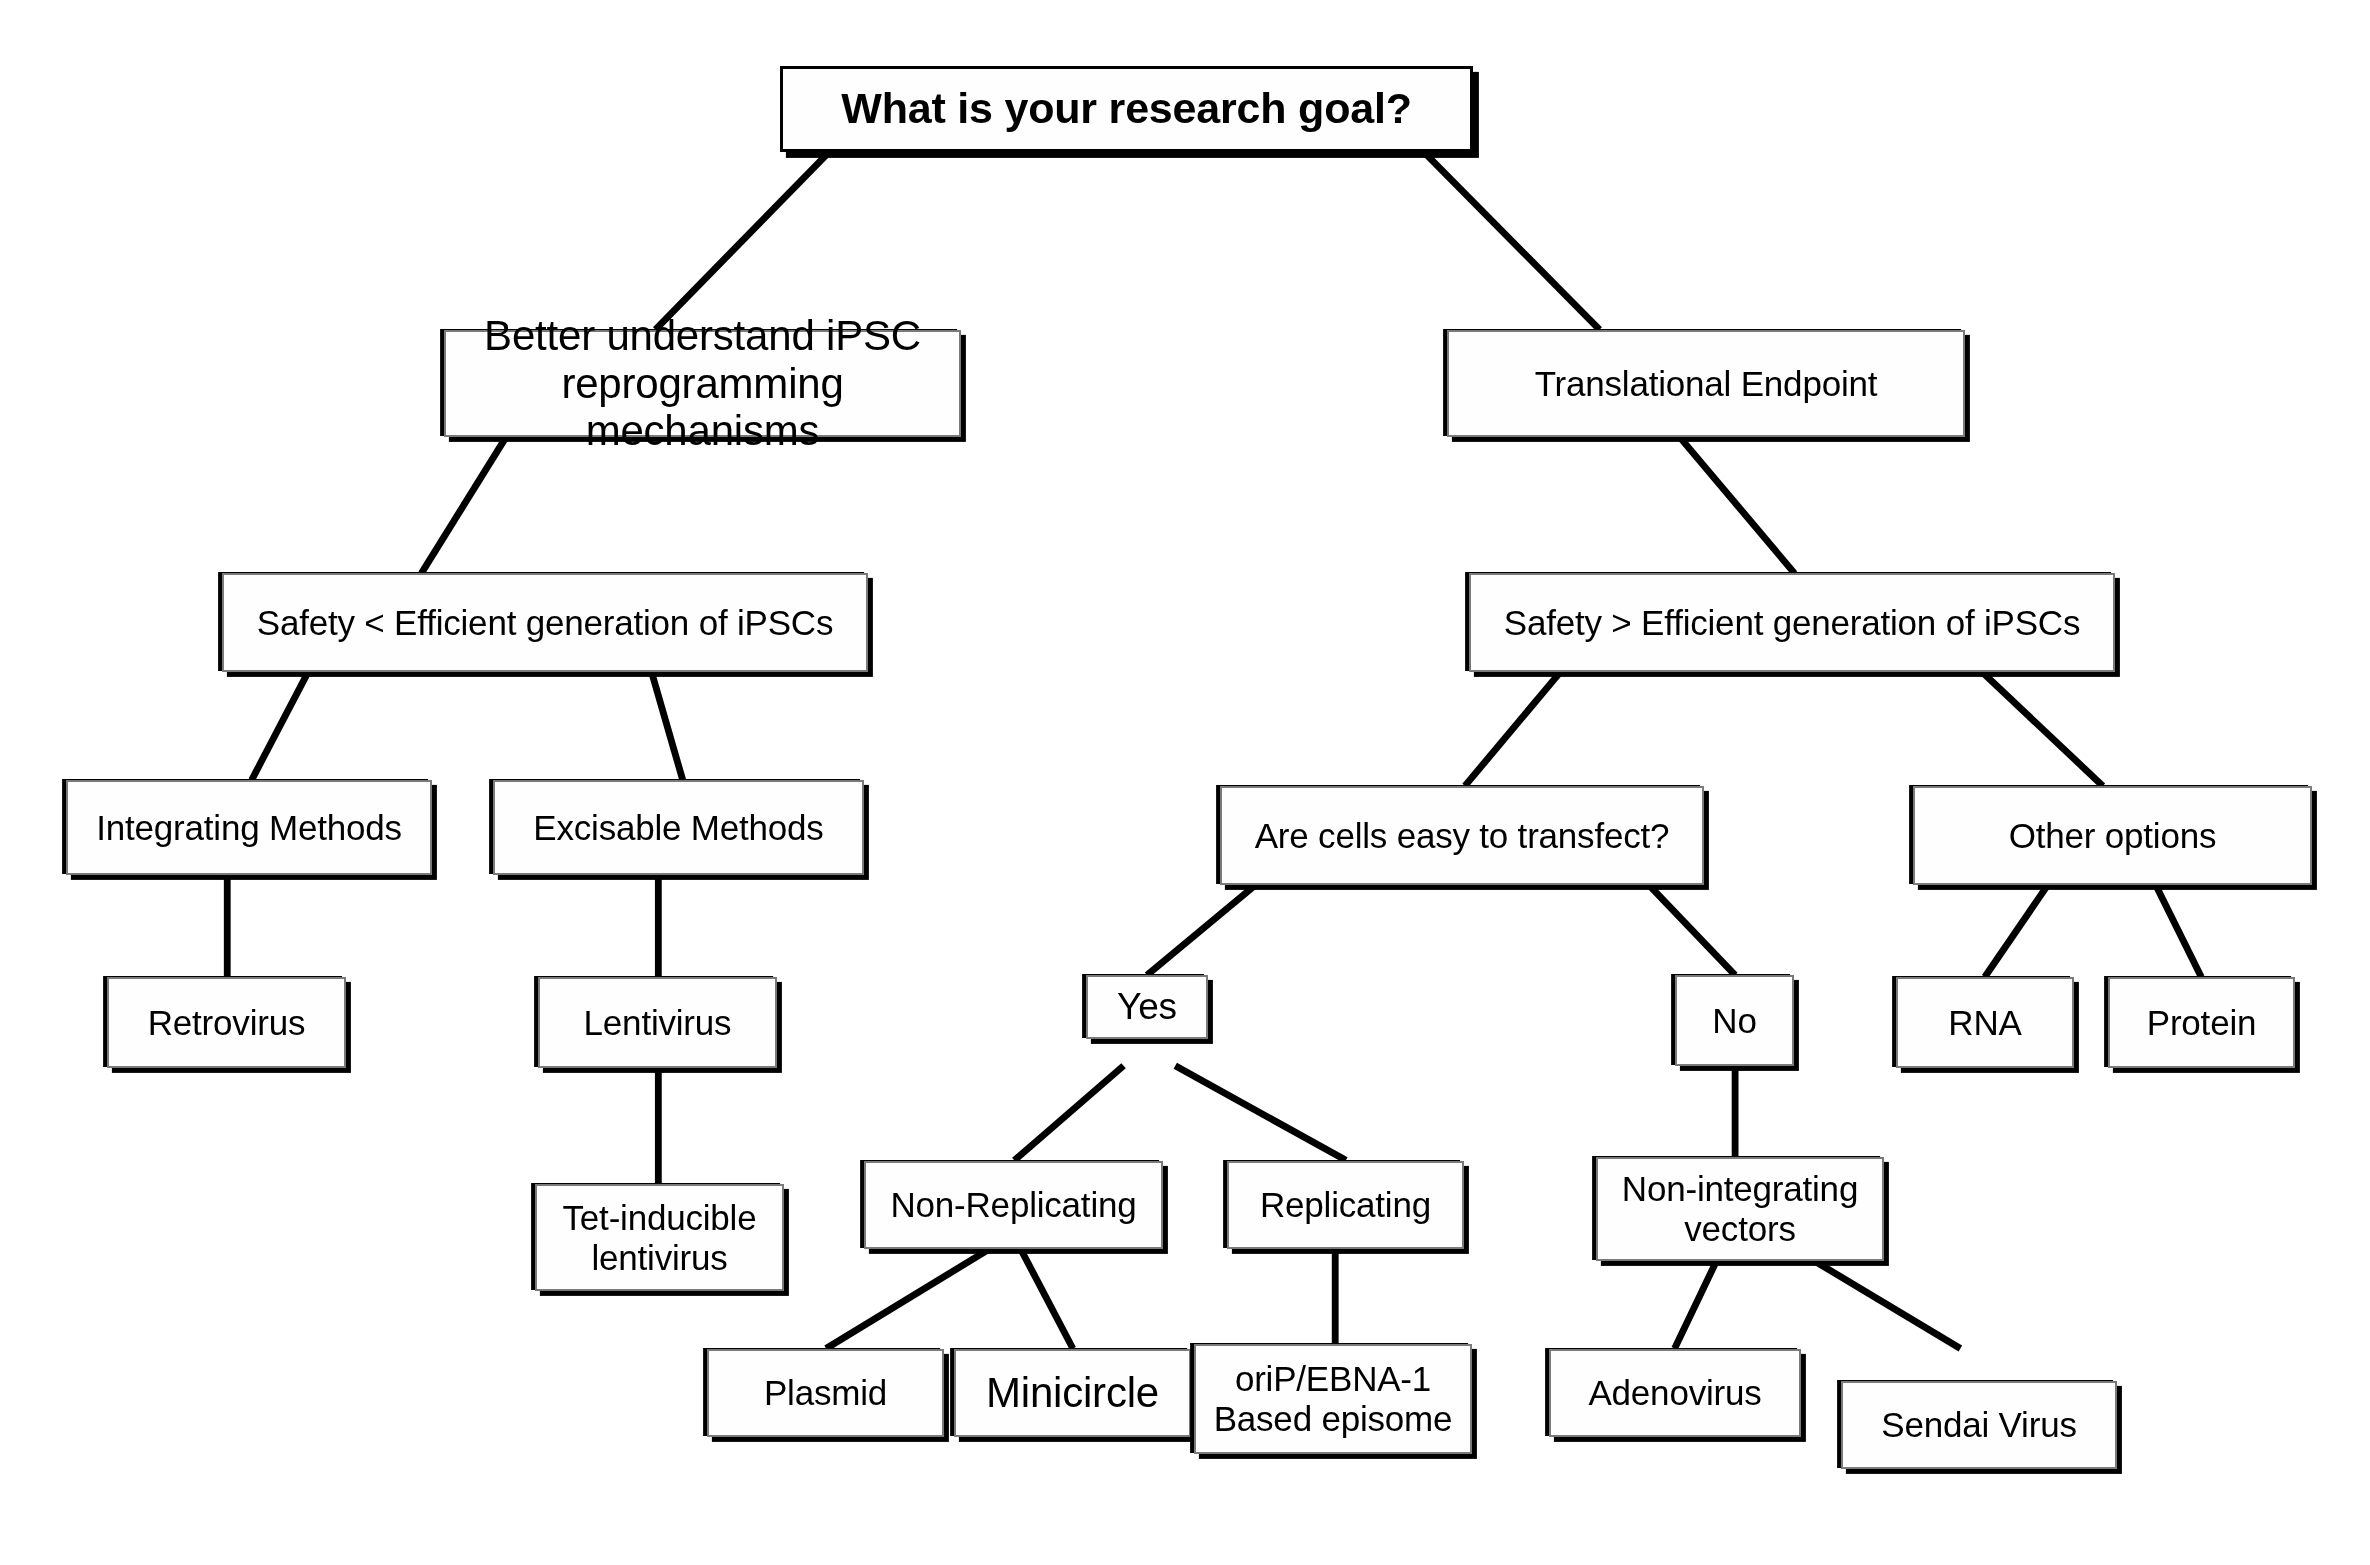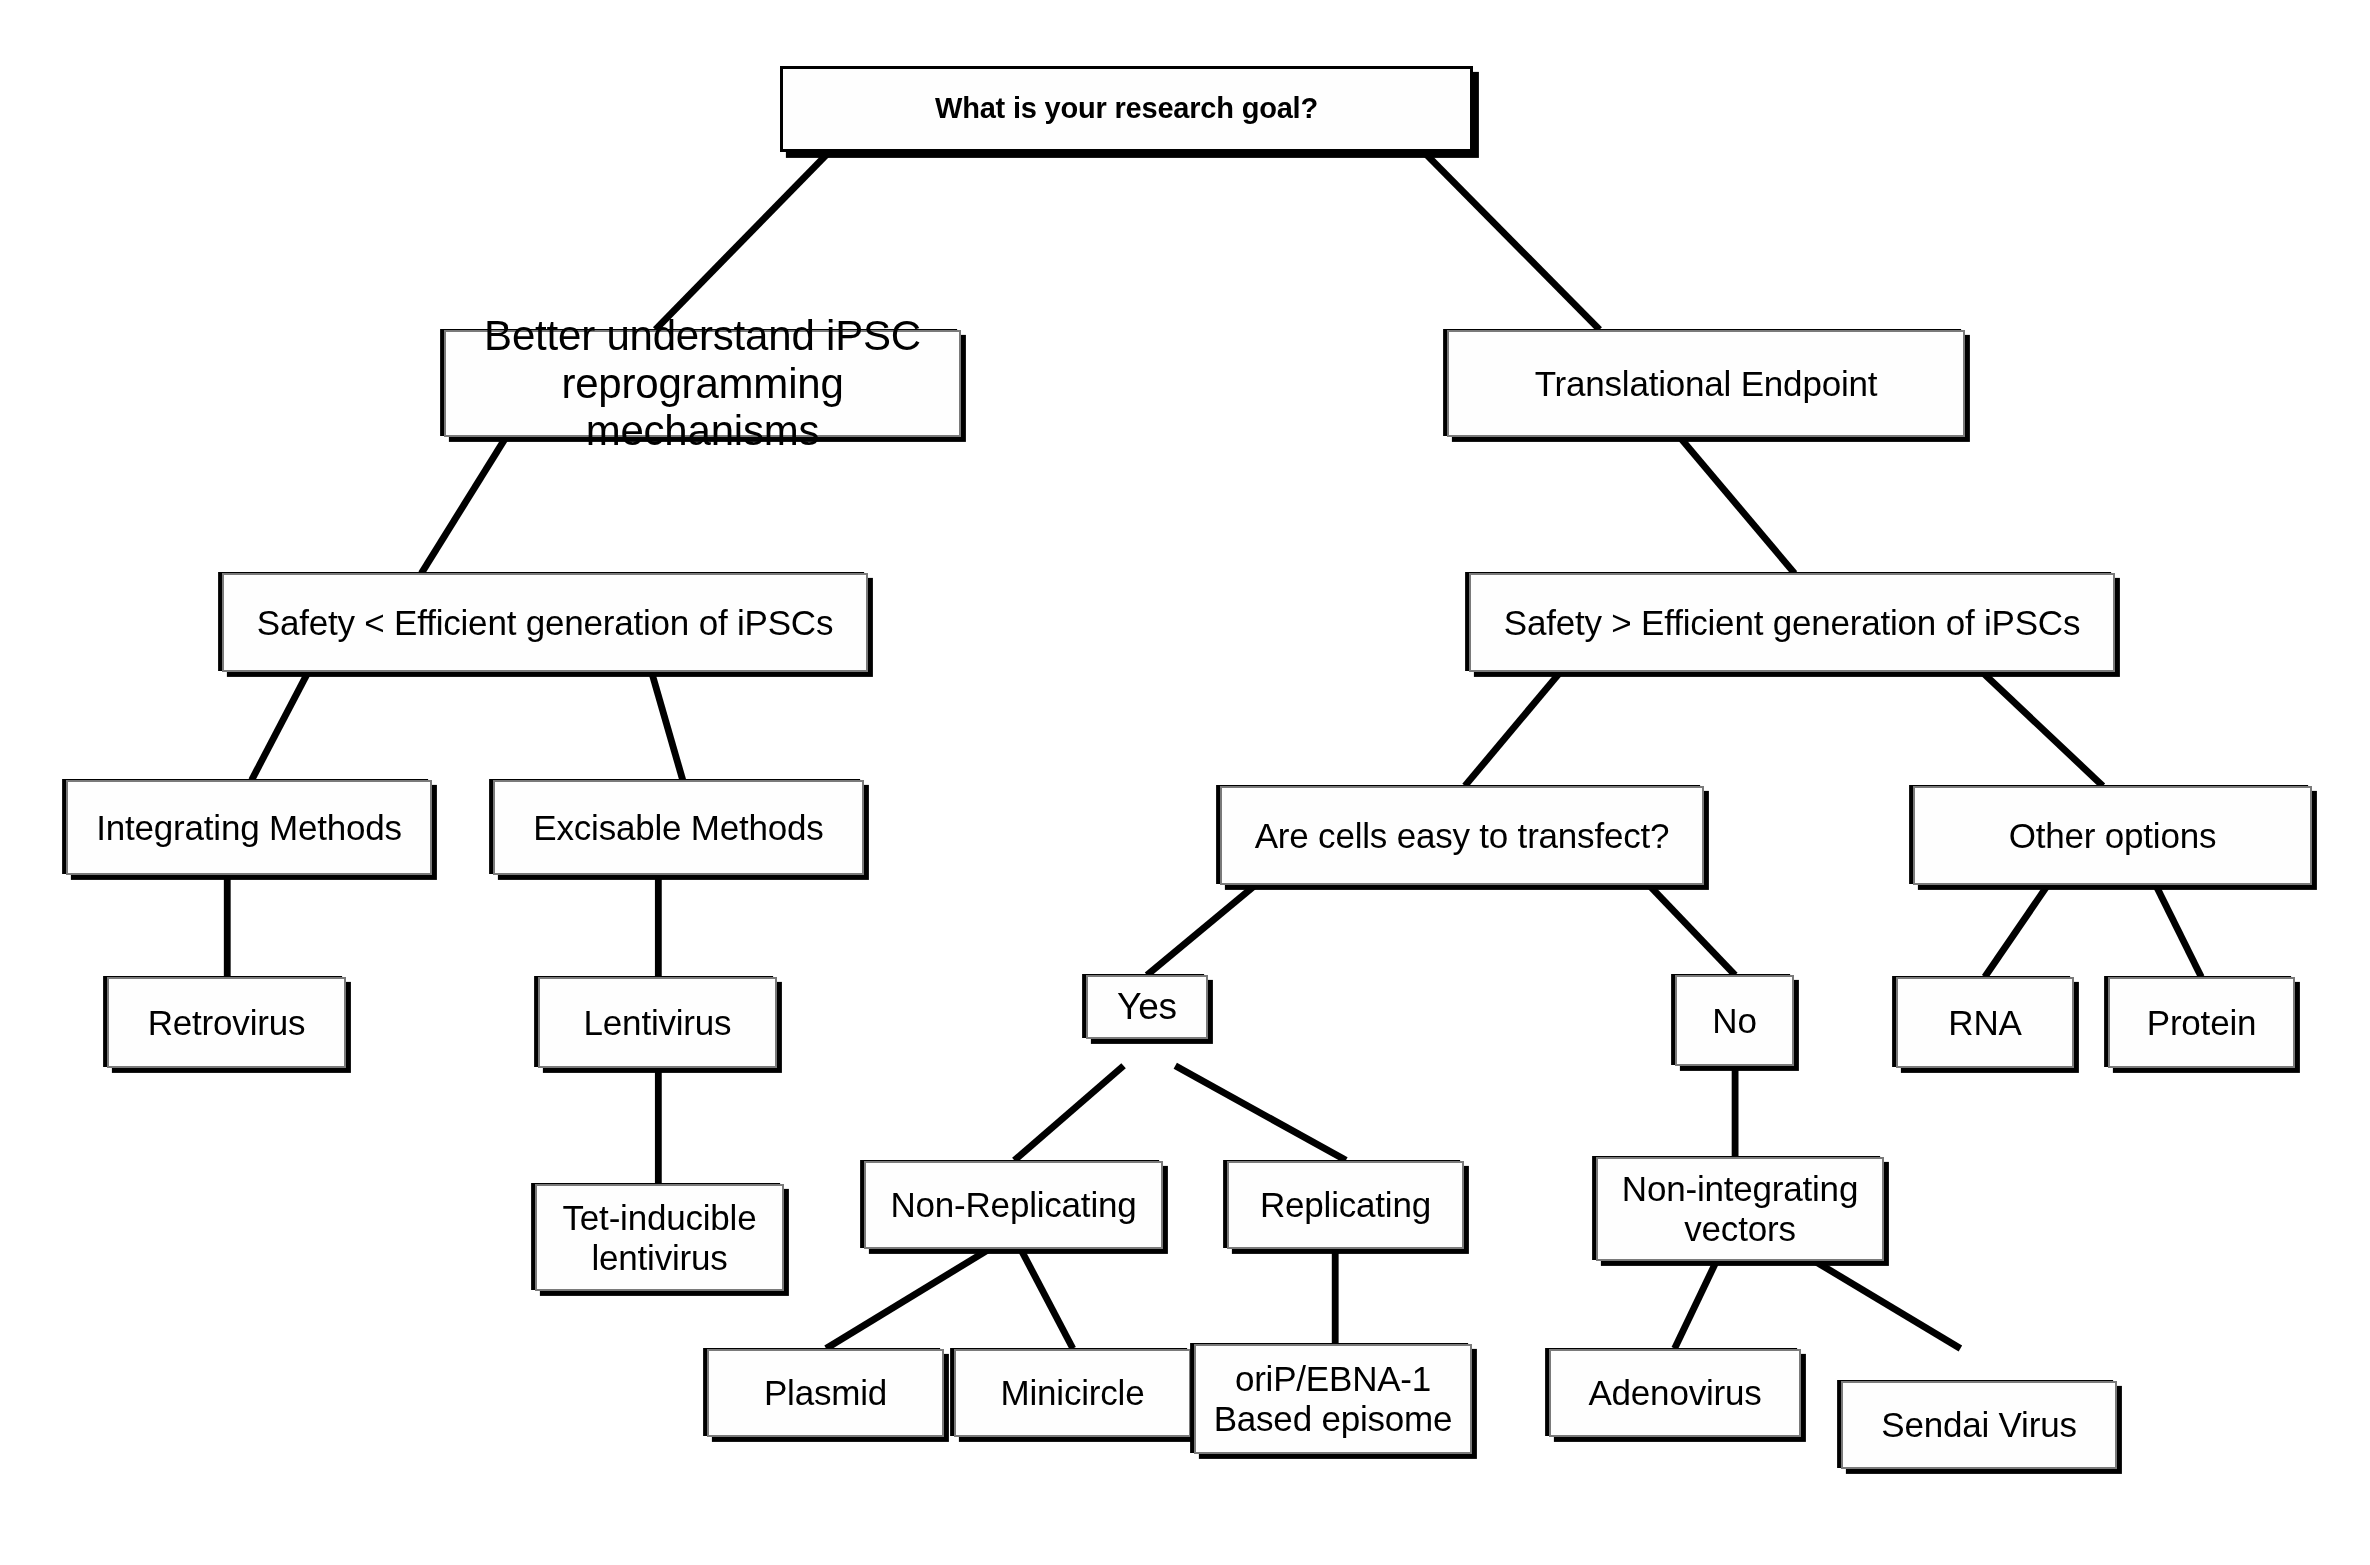--- a/index.html
+++ b/index.html
@@ -85,21 +85,21 @@
       <line x1="1152" y1="1093" x2="1040" y2="1190" class="edge-line"></line>
       <line x1="1205" y1="1093" x2="1380" y2="1190" class="edge-line"></line>
       <line x1="1779" y1="1093" x2="1779" y2="1186" class="edge-line"></line>
       <line x1="1016" y1="1280" x2="847" y2="1383" class="edge-line"></line>
       <line x1="1046" y1="1280" x2="1100" y2="1383" class="edge-line"></line>
       <line x1="1369" y1="1280" x2="1369" y2="1378" class="edge-line"></line>
       <line x1="1760" y1="1293" x2="1717" y2="1383" class="edge-line"></line>
       <line x1="1860" y1="1293" x2="2010" y2="1383" class="edge-line"></line>
     </svg>
   <div id="node-layer">
-      <div class="node-box root" style="left: 780px; top: 66px; width: 693px; height: 86px; font-size: 29px;">What is your research goal?</div>
+      <div class="node-box root" style="left: 780px; top: 66px; width: 693px; height: 86px; font-size: 43px;">What is your research goal?</div>
       <div class="node-box" style="left: 444px; top: 330px; width: 517px; height: 107px; font-size: 42px;">Better understand iPSC
 reprogramming mechanisms</div>
       <div class="node-box" style="left: 1447px; top: 330px; width: 518px; height: 107px; font-size: 35px;">Translational Endpoint</div>
       <div class="node-box" style="left: 222px; top: 573px; width: 646px; height: 99px; font-size: 35px;">Safety &lt; Efficient generation of iPSCs</div>
       <div class="node-box" style="left: 1469px; top: 573px; width: 646px; height: 99px; font-size: 35px;">Safety &gt; Efficient generation of iPSCs</div>
       <div class="node-box" style="left: 66px; top: 780px; width: 366px; height: 95px; font-size: 35px;">Integrating Methods</div>
       <div class="node-box" style="left: 493px; top: 780px; width: 371px; height: 95px; font-size: 35px;">Excisable Methods</div>
       <div class="node-box" style="left: 1220px; top: 786px; width: 484px; height: 99px; font-size: 35px;">Are cells easy to transfect?</div>
       <div class="node-box" style="left: 1913px; top: 786px; width: 399px; height: 99px; font-size: 35px;">Other options</div>
       <div class="node-box" style="left: 107px; top: 977px; width: 239px; height: 91px; font-size: 35px;">Retrovirus</div>
@@ -108,20 +108,20 @@
       <div class="node-box" style="left: 1675px; top: 975px; width: 119px; height: 91px; font-size: 35px;">No</div>
       <div class="node-box" style="left: 1896px; top: 977px; width: 178px; height: 91px; font-size: 35px;">RNA</div>
       <div class="node-box" style="left: 2108px; top: 977px; width: 187px; height: 91px; font-size: 35px;">Protein</div>
       <div class="node-box" style="left: 535px; top: 1184px; width: 249px; height: 107px; font-size: 35px;">Tet-inducible
 lentivirus</div>
       <div class="node-box" style="left: 864px; top: 1161px; width: 299px; height: 88px; font-size: 35px;">Non-Replicating</div>
       <div class="node-box" style="left: 1227px; top: 1161px; width: 237px; height: 88px; font-size: 35px;">Replicating</div>
       <div class="node-box" style="left: 1596px; top: 1157px; width: 288px; height: 104px; font-size: 35px;">Non-integrating
 vectors</div>
       <div class="node-box" style="left: 707px; top: 1349px; width: 237px; height: 88px; font-size: 35px;">Plasmid</div>
-      <div class="node-box" style="left: 954px; top: 1349px; width: 237px; height: 88px; font-size: 35px; text-align: right;">Minicircle</div>
+      <div class="node-box" style="left: 954px; top: 1349px; width: 237px; height: 88px; font-size: 42px; text-align: right;">Minicircle</div>
       <div class="node-box" style="left: 1194px; top: 1344px; width: 278px; height: 110px; font-size: 35px;">oriP/EBNA-1
 Based episome</div>
       <div class="node-box" style="left: 1549px; top: 1349px; width: 252px; height: 88px; font-size: 35px;">Adenovirus</div>
       <div class="node-box" style="left: 1841px; top: 1349px; width: 276px; height: 88px; font-size: 35px; margin-top: 32px;">Sendai Virus</div>
     </div>
 </div>
 
 
 </body></html>

